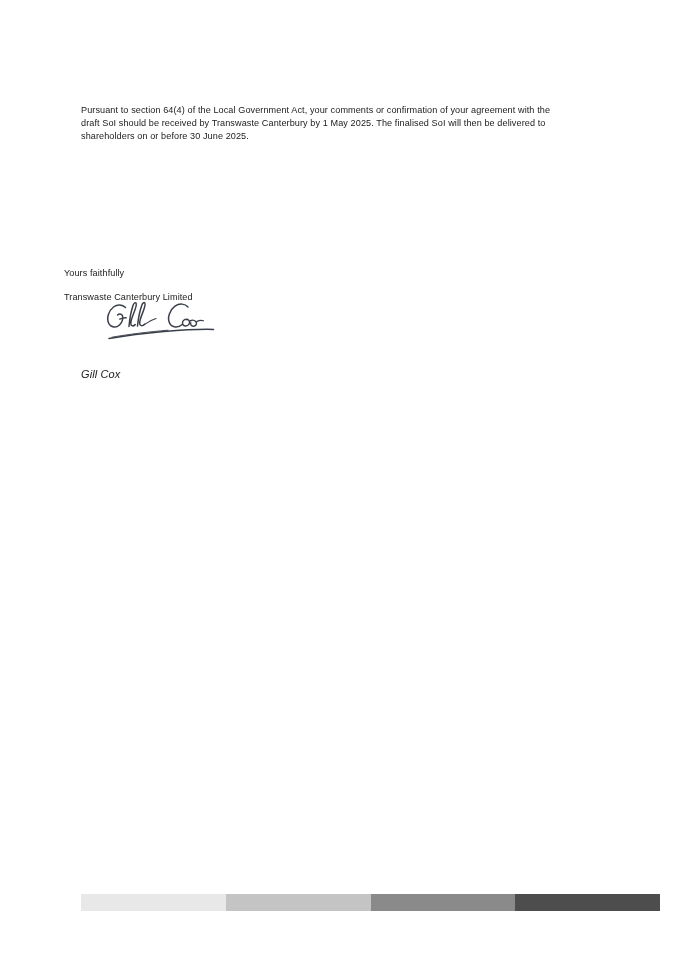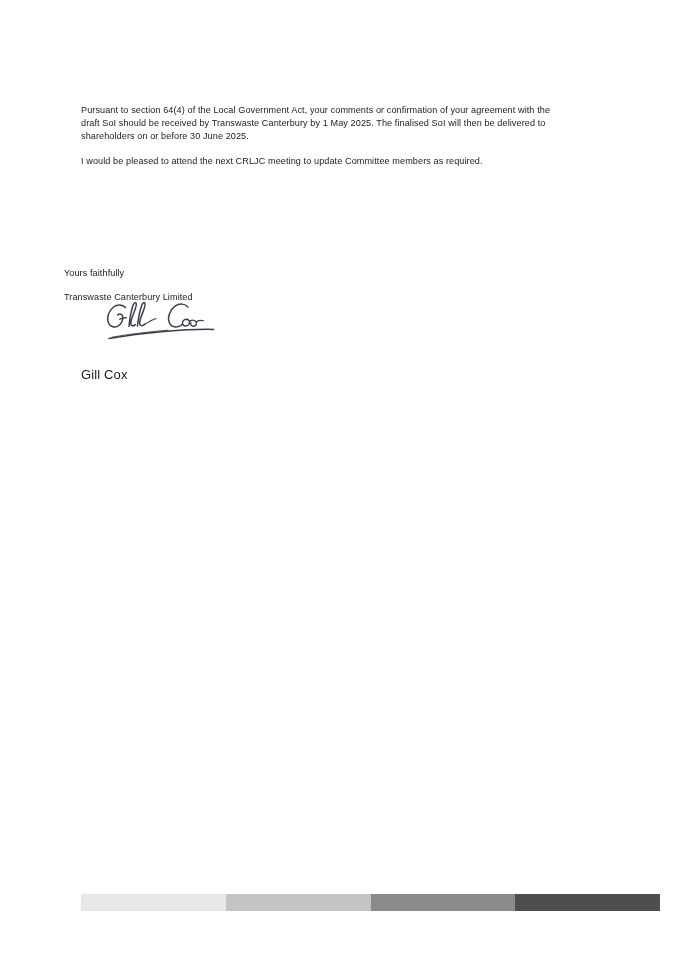--- a/index.html
+++ b/index.html
@@ -72,25 +72,26 @@
 
   
   .signer {
     position: absolute;
     left: 81px;
     top: 368px;
     width: 300px;
   }
 
   .signer-line {
-    font-size: 13px;
+    font-size: 11px;
     line-height: 13.2px;
     color: #1b1b1b;
     margin: 0 0 11px 0;
     letter-spacing: 0.01em;
+    font-style: italic;
   }
 
   
   .calibration-bar {
     position: absolute;
     left: 81px;
     top: 894px;
     width: 579px;
     height: 17px;
     display: flex;
@@ -101,21 +102,20 @@
     height: 100%;
   }
 </style>
 </head>
 <body>
 
 <div class="page" style="background: rgb(255, 255, 255);">
 
   <div class="letter-body">
     <p class="para" style="color: rgb(27, 27, 27);">Pursuant to section 64(4) of the Local Government Act, your comments or confirmation of your agreement with the draft SoI should be received by Transwaste Canterbury by 1 May 2025. The finalised SoI will then be delivered to shareholders on or before 30 June 2025.</p>
-    <p class="para" style="color: rgb(27, 27, 27);">I would be pleased to attend the next CRLJC meeting to update Committee members as required.</p>
   </div>
 
   <div class="closing">
     <p class="closing-line" style="color: rgb(27, 27, 27);">Yours faithfully</p>
     <p class="closing-line" style="color: rgb(27, 27, 27);">Transwaste Canterbury Limited</p>
   </div>
 
   <div class="signature-wrap">
     <svg viewBox="0 0 130 58" xmlns="http://www.w3.org/2000/svg">
       <g fill="none" stroke="#3a3f4a" stroke-linecap="round" stroke-linejoin="round">

